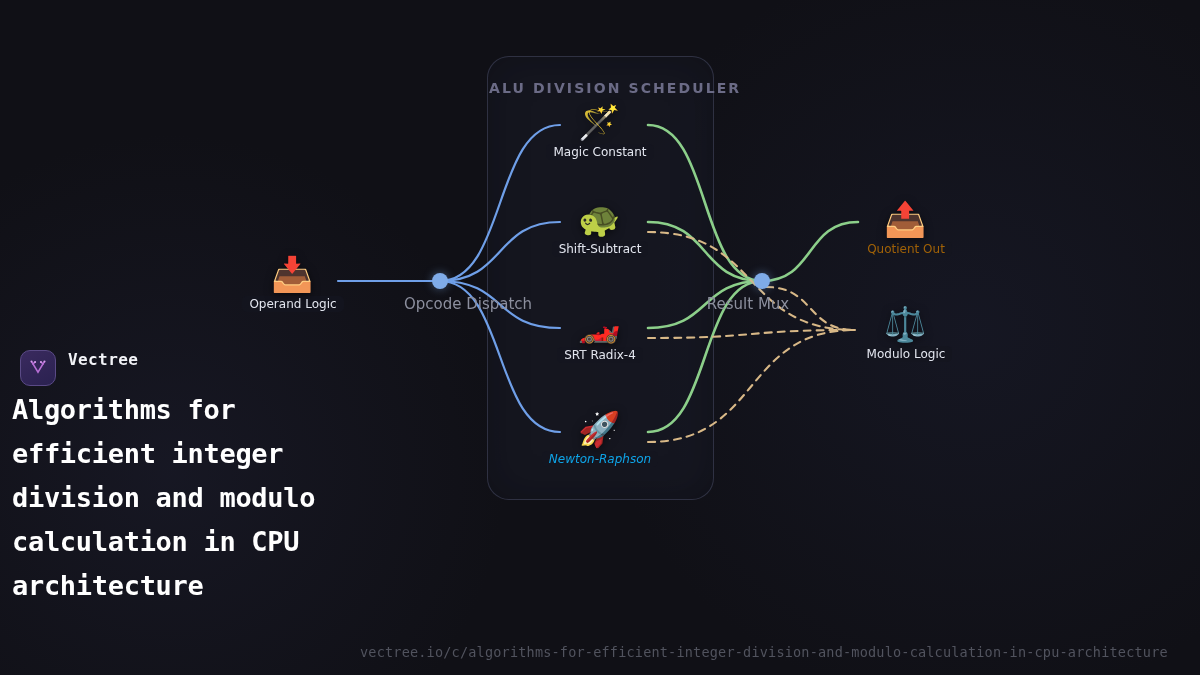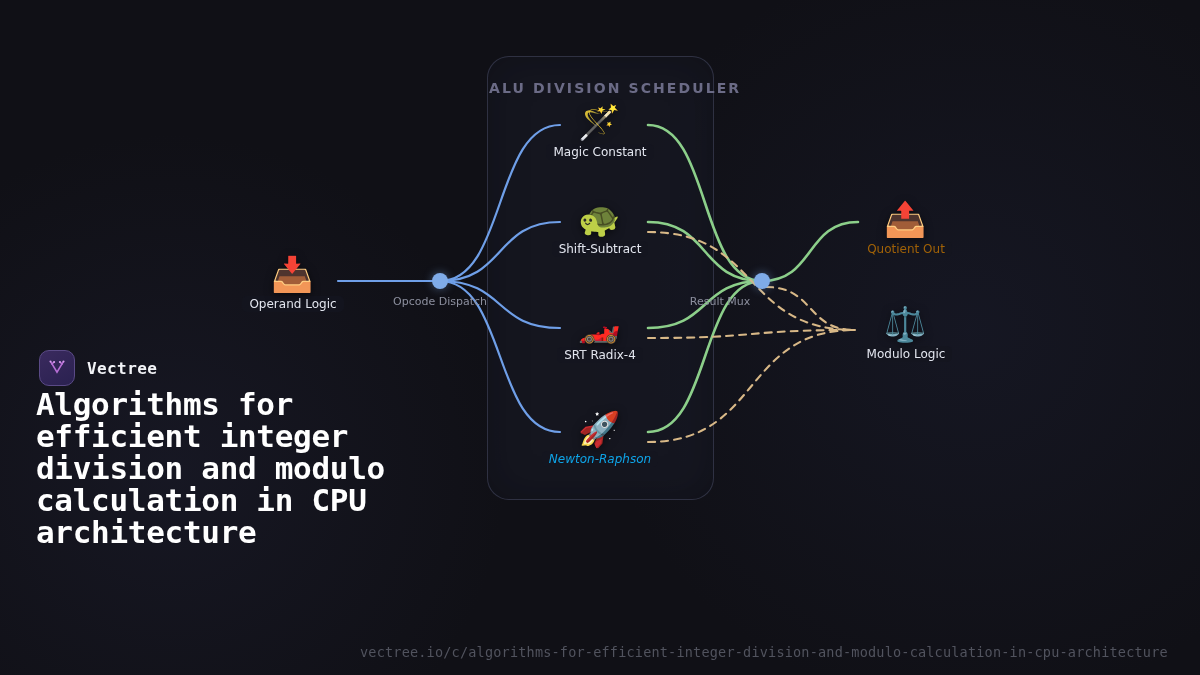--- a/index.html
+++ b/index.html
@@ -89,59 +89,58 @@
   .hub {
     position: absolute;
     width: 16px; height: 16px;
     margin-left: -8px; margin-top: -8px;
     border-radius: 50%;
     background: #7fabe8;
     box-shadow: 0 0 10px rgba(127,171,232,0.45);
   }
   .hub-label {
     position: absolute;
-    font-size: 11px;
+    font-size: 15px;
     color: #8c8f9e;
     white-space: nowrap;
     transform: translateX(-50%);
+    margin-left: 28px;
   }
 
   
   #brand {
     position: absolute;
     left: 20px; top: 350px;
     display: flex;
-    align-items: center;
     gap: 12px;
-    margin-left: 19px;
   }
   #brand-mark {
     width: 34px; height: 34px;
     border-radius: 10px;
     background: linear-gradient(150deg, #3a2a5e 0%, #2a2150 100%);
     border: 1px solid #5a4a86;
     display: flex;
     align-items: center;
     justify-content: center;
   }
   #brand-name {
     font-family: "DejaVu Sans Mono", "Liberation Mono", monospace;
     font-size: 16px;
     font-weight: bold;
     color: #f2f3f7;
     letter-spacing: 0.4px;
   }
   #headline {
     position: absolute;
-    left: 36px; top: 388px;
+    left: 12px; top: 388px;
     width: 350px;
     font-family: "DejaVu Sans Mono", "Liberation Mono", monospace;
-    font-size: 31px;
+    font-size: 27px;
     font-weight: bold;
-    line-height: 32px;
+    line-height: 44px;
     color: #ffffff;
     letter-spacing: -0.3px;
   }
   #url {
     position: absolute;
     left: 360px; top: 644px;
     font-family: "DejaVu Sans Mono", "Liberation Mono", monospace;
     font-size: 13.5px;
     color: #51535e;
     letter-spacing: 0.2px;

